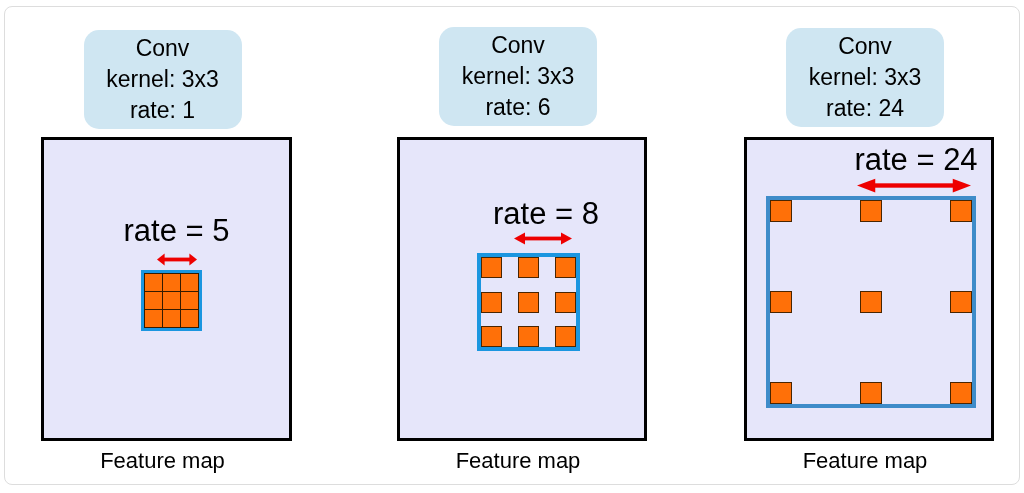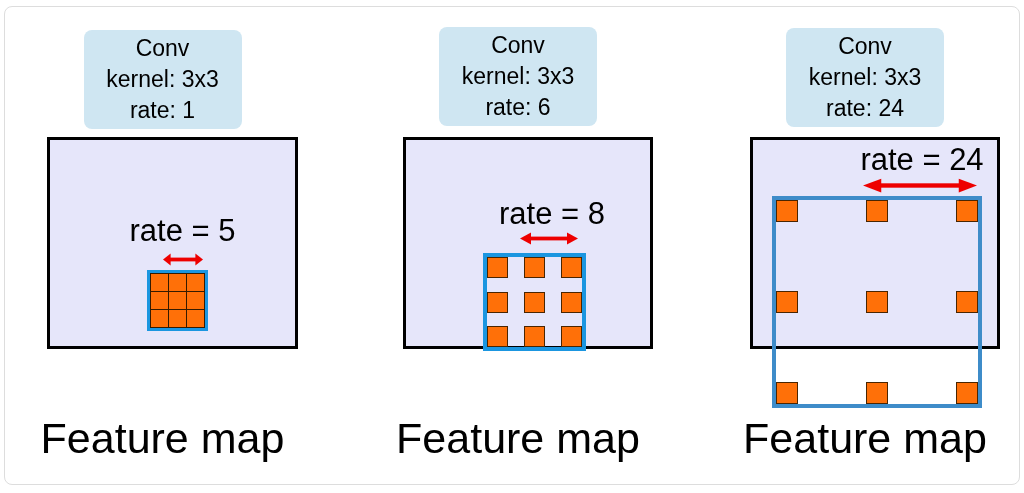--- a/index.html
+++ b/index.html
@@ -19,28 +19,28 @@
   html,body{width:1024px;height:493px;background:var(--bg-page);
     font-family:"Liberation Sans", sans-serif;color:var(--text);overflow:hidden}
   .frame{position:absolute;left:4px;top:6px;right:4px;bottom:8px;
     border:1px solid var(--border-frame);border-radius:8px}
   .panel{position:absolute;top:0;height:493px}
   .panel-1{left:37px;width:251px}
   .panel-2{left:393px;width:250px}
   .panel-3{left:740px;width:250px}
 
   .badge{position:absolute;left:50%;transform:translateX(-50%);width:158px;
-    background:var(--badge-bg);border-radius:8px;text-align:center;
+    background:var(--badge-bg);border-radius:15px;text-align:center;
     font-size:23px;line-height:31px;padding:3px 0}
   .panel-1 .badge{top:30px}
   .panel-2 .badge{top:27px}
   .panel-3 .badge{top:28px}
   .badge b{font-weight:normal}
 
-  .feature-map{position:absolute;left:10px;top:137px;width:100%;height:212px;
+  .feature-map{position:absolute;left:4px;top:137px;width:100%;height:304px;
     background:var(--map-bg);border:3px solid var(--map-border)}
 
   .rate-text{position:absolute;white-space:nowrap;font-size:31px;line-height:31px;left:50%}
   .panel-1 .rate-text{top:75px;transform:translateX(calc(-50% + 10px))}
   .panel-2 .rate-text{top:58px;transform:translateX(calc(-50% + 24px))}
   .panel-3 .rate-text{top:4px;transform:translateX(calc(-50% + 47px))}
 
   .rate-arrow{position:absolute;left:50%;display:block}
   .panel-1 .rate-arrow{top:113px;width:40px;height:13px;transform:translateX(calc(-50% + 10px))}
   .panel-2 .rate-arrow{top:92px;width:58px;height:13px;transform:translateX(calc(-50% + 21px))}
@@ -54,22 +54,22 @@
   .kernel-dense .cell{background:var(--square-orange)}
 
   .kernel-sparse{position:absolute;display:grid;
     justify-content:space-between;align-content:space-between}
   .panel-2 .kernel-sparse{left:77px;top:113px;width:103px;height:98px;
     border:4px solid var(--kernel-blue);grid-template-columns:repeat(3,21px);grid-template-rows:repeat(3,21px)}
   .panel-3 .kernel-sparse{left:19px;top:56px;width:210px;height:212px;
     border:4px solid var(--kernel-blue-large);grid-template-columns:repeat(3,22px);grid-template-rows:repeat(3,22px)}
   .kernel-sparse .dot{background:var(--square-orange);border:1.5px solid var(--square-edge)}
 
-  .fm-label{position:absolute;left:0;width:100%;top:420px;text-align:center;
-    font-size:43px;line-height:36px}
+  .fm-label{position:absolute;left:0;width:100%;top:443px;text-align:center;
+    font-size:22px;line-height:36px}
 </style>
 </head>
 <body>
 
 <div class="frame"></div>
 
 <section class="panel panel-1">
   <div class="badge">
     <div>Conv</div>
     <div>kernel: 3x3</div>

